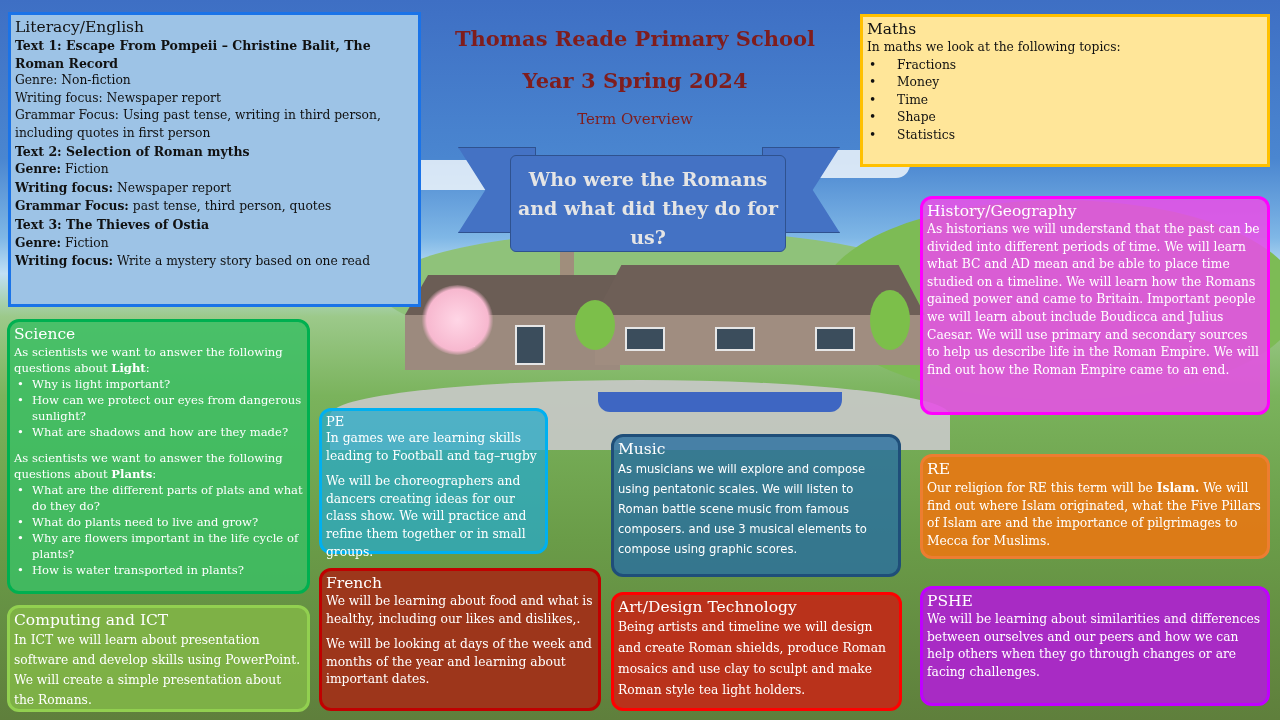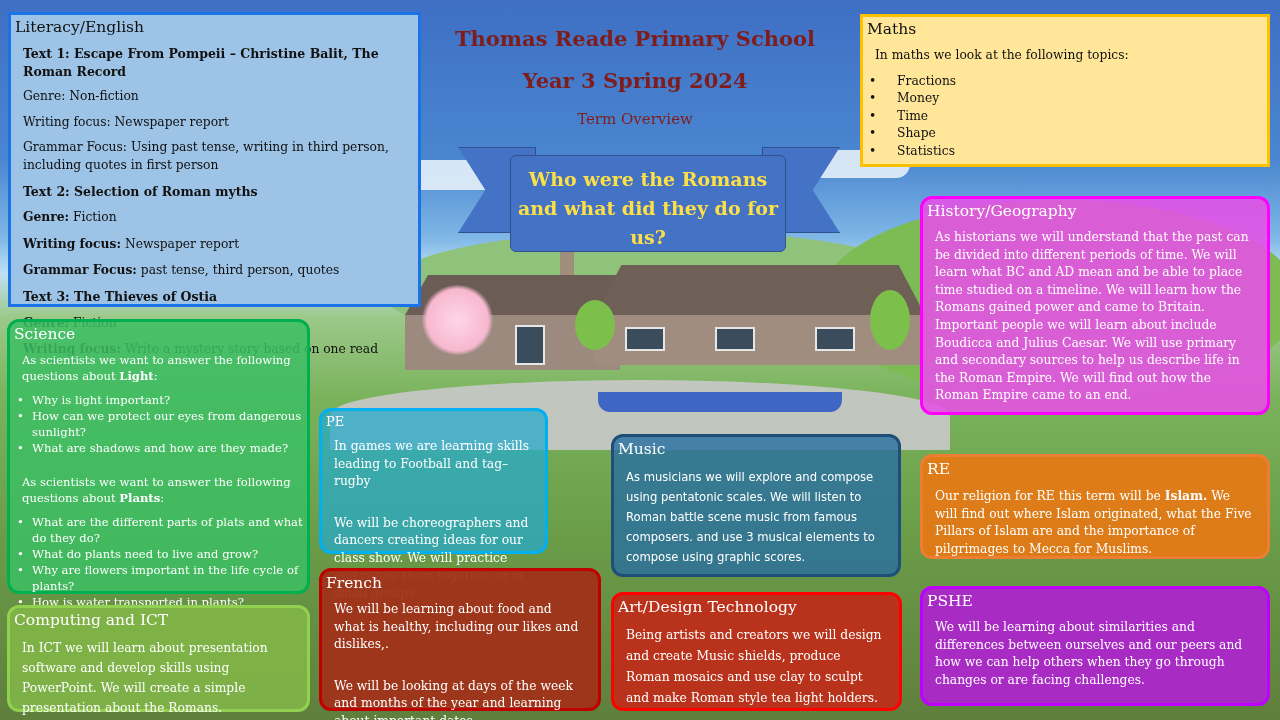--- a/index.html
+++ b/index.html
@@ -34,31 +34,31 @@
   .ribbon-tail.right { left: 762px; clip-path: polygon(0 0, 100% 0, 65% 50%, 100% 100%, 0 100%); }
 
   
   .title-block { position: absolute; left: 430px; top: 24px; width: 410px; text-align: center; color: #7f1d1d; }
   .school-name { font-weight: bold; font-size: 21px; line-height: 30px; }
   .year-term { font-weight: bold; font-size: 21px; line-height: 30px; margin-top: 12px; }
   .overview { font-size: 15px; line-height: 22px; margin-top: 12px; }
   .banner {
     position: absolute; left: 510px; top: 155px; width: 276px; height: 97px;
     background: #4472c4; border: 1.5px solid #2f528f; border-radius: 6px;
-    color: #fde047; font-weight: bold; font-size: 19px; line-height: 29px; text-align: center;
+    color: #e5e5e5; font-weight: bold; font-size: 19px; line-height: 29px; text-align: center;
     padding-top: 9px;
   }
 
   
   .box {
     position: absolute; padding: 3px 4px 3px 4px;
     font-size: 12.3px; line-height: 17.6px; color: #111;
   }
   .box h2 { font-size: 15.5px; line-height: 19px; font-weight: normal; margin: 0; }
-  .box p { margin: 8px; }
+  .box p { margin: 0; }
   .box b { font-weight: bold; }
   .box ul { list-style: none; margin: 0; padding: 0; }
   .box li { position: relative; padding-left: 18px; }
   .box li::before { content: "\2022"; position: absolute; left: 3px; }
   .white { color: #fff; border-radius: 12px; }
 
   .literacy { left: 8px; top: 12px; width: 413px; height: 295px; background: #9dc3e6; border: 3px solid #1a73e8; }
   .literacy .hdr { font-size: 12.5px; font-weight: bold; }
   .maths { left: 860px; top: 14px; width: 410px; height: 153px; background: #ffe699; border: 3px solid #ffc000; }
   .maths li { padding-left: 30px; }
@@ -183,21 +183,21 @@
   <p>We will be looking at days of the week and months of the year and learning about important dates.</p>
 </div>
 
 <div class="box music white">
   <h2>Music</h2>
   <p>As musicians we will explore and compose using pentatonic scales. We will listen to Roman battle scene music from famous composers. and use 3 musical elements to compose using graphic scores.</p>
 </div>
 
 <div class="box art white">
   <h2>Art/Design Technology</h2>
-  <p>Being artists and creators we will design and create Music shields, produce Roman mosaics and use clay to sculpt and make Roman style tea light holders.</p>
+  <p>Being artists and timeline we will design and create Roman shields, produce Roman mosaics and use clay to sculpt and make Roman style tea light holders.</p>
 </div>
 
 <div class="box re white">
   <h2>RE</h2>
   <p><span>Our religion for RE this term will be </span><b>Islam.</b><span> We will find out where Islam originated, what the Five Pillars of Islam are and the importance of pilgrimages to Mecca for Muslims.</span></p>
 </div>
 
 <div class="box pshe white">
   <h2>PSHE</h2>
   <p>We will be learning about similarities and differences between ourselves and our peers and how we can help others when they go through changes or are facing challenges.</p>

